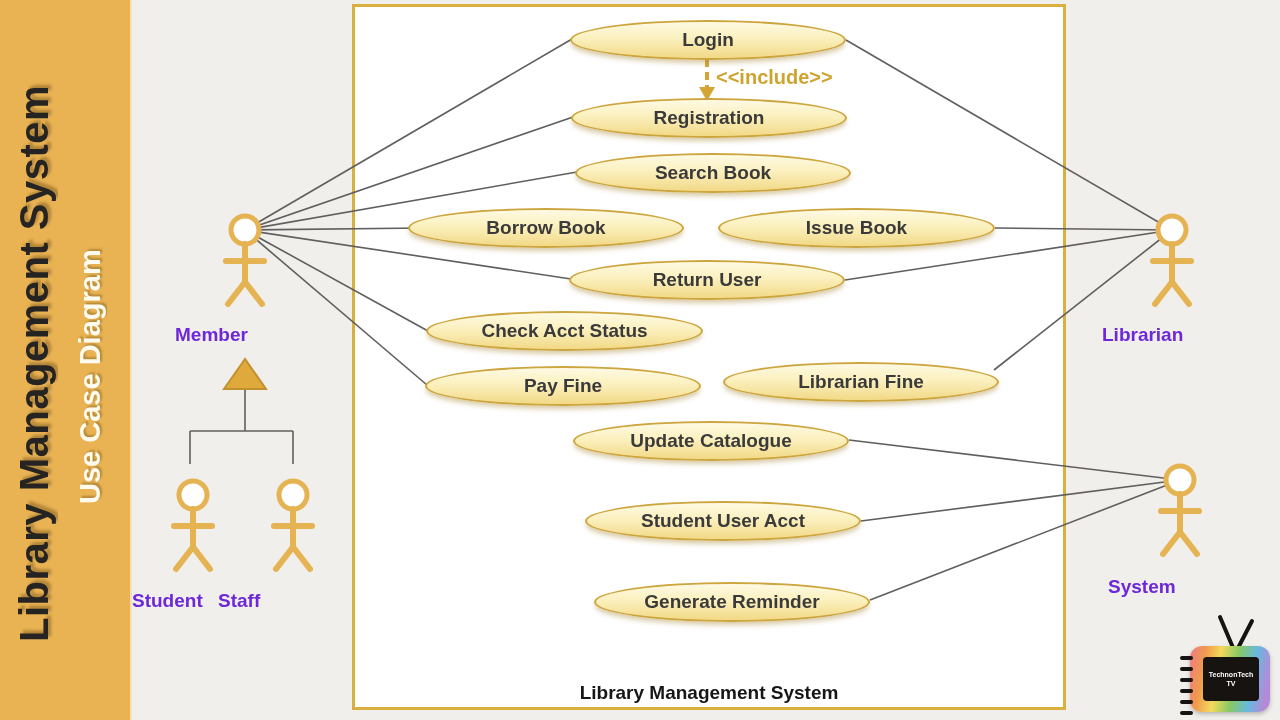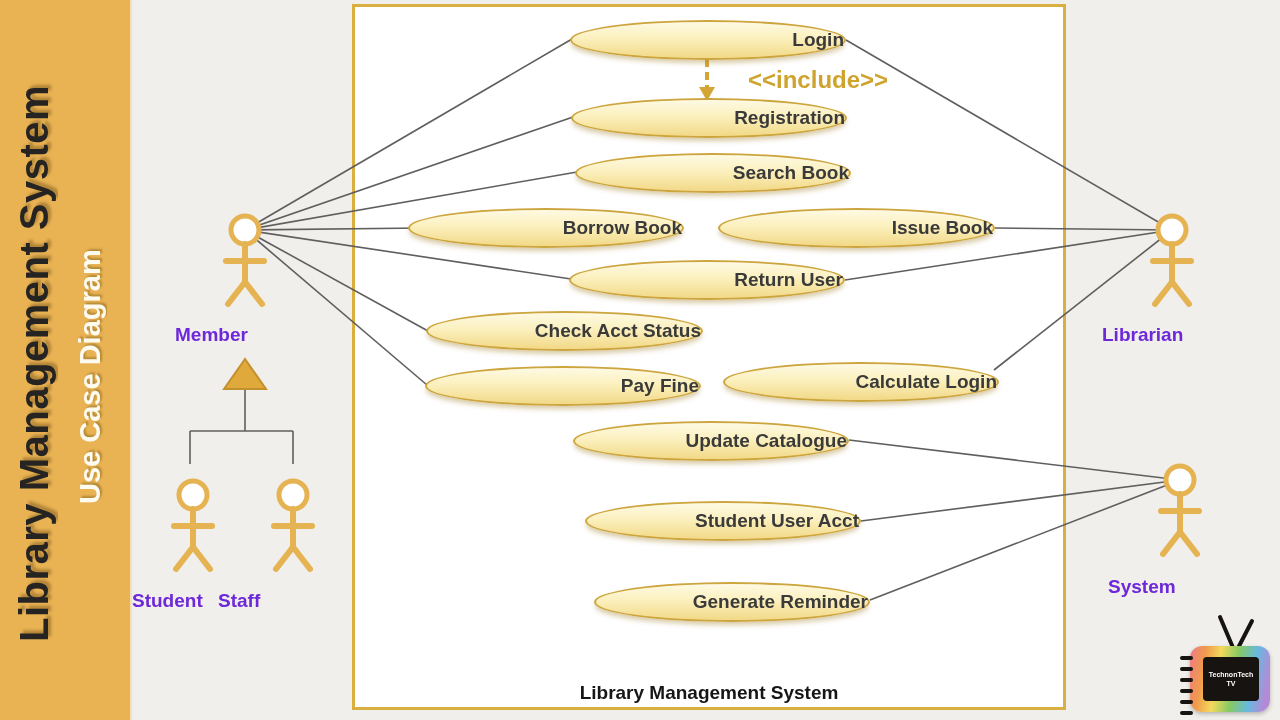--- a/index.html
+++ b/index.html
@@ -33,34 +33,34 @@
     position:absolute; left:352px; top:682px; width:714px;
     text-align:center; font-size:19px; font-weight:bold; color:#161616;
   }
   
   .lines { position:absolute; left:0; top:0; width:1280px; height:720px; pointer-events:none; }
   
   .uc {
     position:absolute; border-radius:50%;
     background:linear-gradient(180deg,#FEFAE3 0%,#FBF0BE 45%,#F2D987 100%);
     border:2px solid #CDA53E; box-sizing:border-box;
-    display:flex; align-items:center; justify-content:flex-end;
+    display:flex; align-items:center; justify-content:center;
     box-shadow:0 4px 5px -1px rgba(170,140,60,0.45);
   }
   .uc span { font-size:19px; font-weight:bold; color:#3A3A3A; }
   
   .actor { position:absolute; }
   .actor-label {
     position:absolute; text-align:left;
     font-size:19px; font-weight:bold; color:#6d28d9;
   }
   
   .include-label {
     position:absolute; left:716px; top:66px;
-    font-size:24px; font-weight:bold; color:#CFA42E;margin-left:32px;
+    font-size:20px; font-weight:bold; color:#CFA42E;
   }
   
   .tv { position:absolute; left:1178px; top:614px; width:96px; height:106px; }
   .tv-antenna { position:absolute; left:0; top:0; }
   .tv-body {
     position:absolute; left:12px; top:32px; width:80px; height:66px; border-radius:12px;
     background:linear-gradient(100deg,#EE7B8B 0%,#F09A4C 18%,#F3D95C 35%,#86C964 55%,#67B9E0 75%,#B48AD6 92%);
     box-shadow:0 2px 4px rgba(0,0,0,0.25);
   }
   .tv-screen {
@@ -135,21 +135,21 @@
 <div class="uc" style="left:569px;top:260px;width:276px;height:40px">
   <span>Return User</span>
 </div>
 <div class="uc" style="left:426px;top:311px;width:277px;height:40px">
   <span>Check Acct Status</span>
 </div>
 <div class="uc" style="left:425px;top:366px;width:276px;height:40px">
   <span>Pay Fine</span>
 </div>
 <div class="uc" style="left:723px;top:362px;width:276px;height:40px">
-  <span>Calculate Login</span>
+  <span>Librarian Fine</span>
 </div>
 <div class="uc" style="left:573px;top:421px;width:276px;height:40px">
   <span>Update Catalogue</span>
 </div>
 <div class="uc" style="left:585px;top:501px;width:276px;height:40px">
   <span>Student User Acct</span>
 </div>
 <div class="uc" style="left:594px;top:582px;width:276px;height:40px">
   <span>Generate Reminder</span>
 </div>

